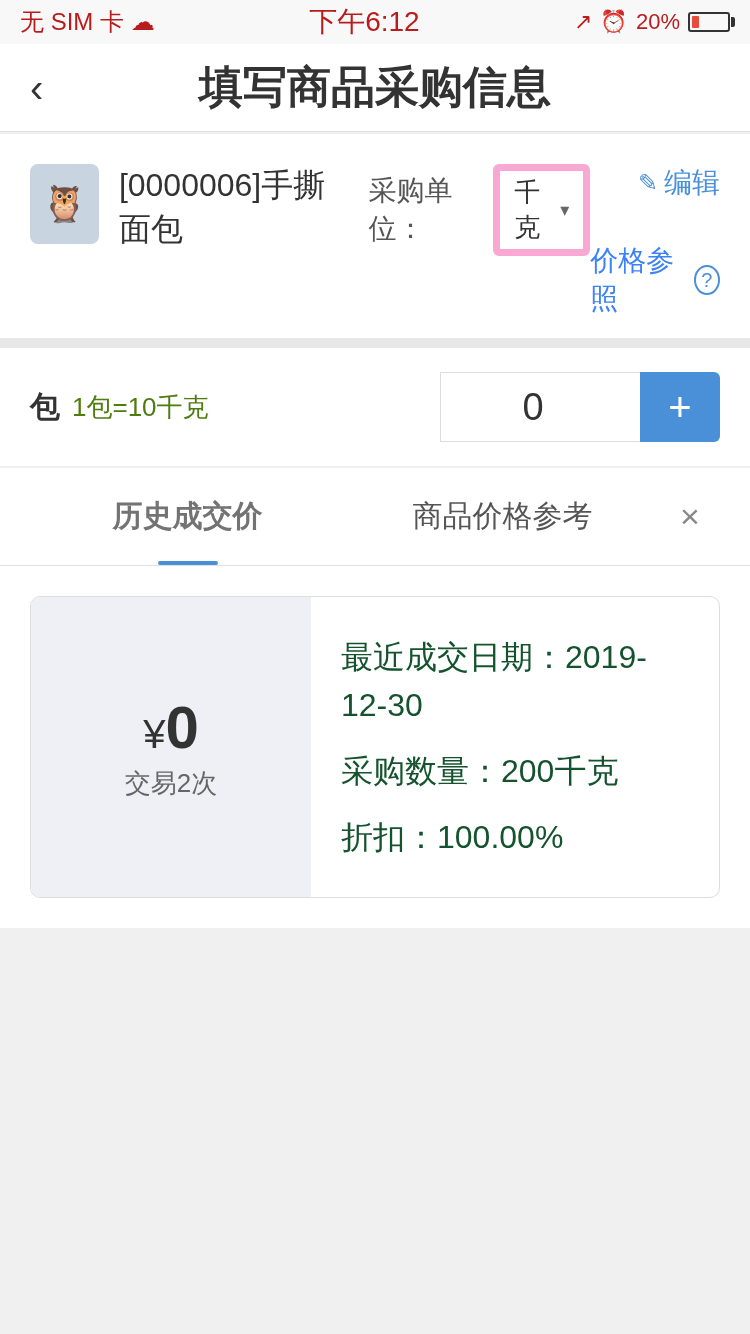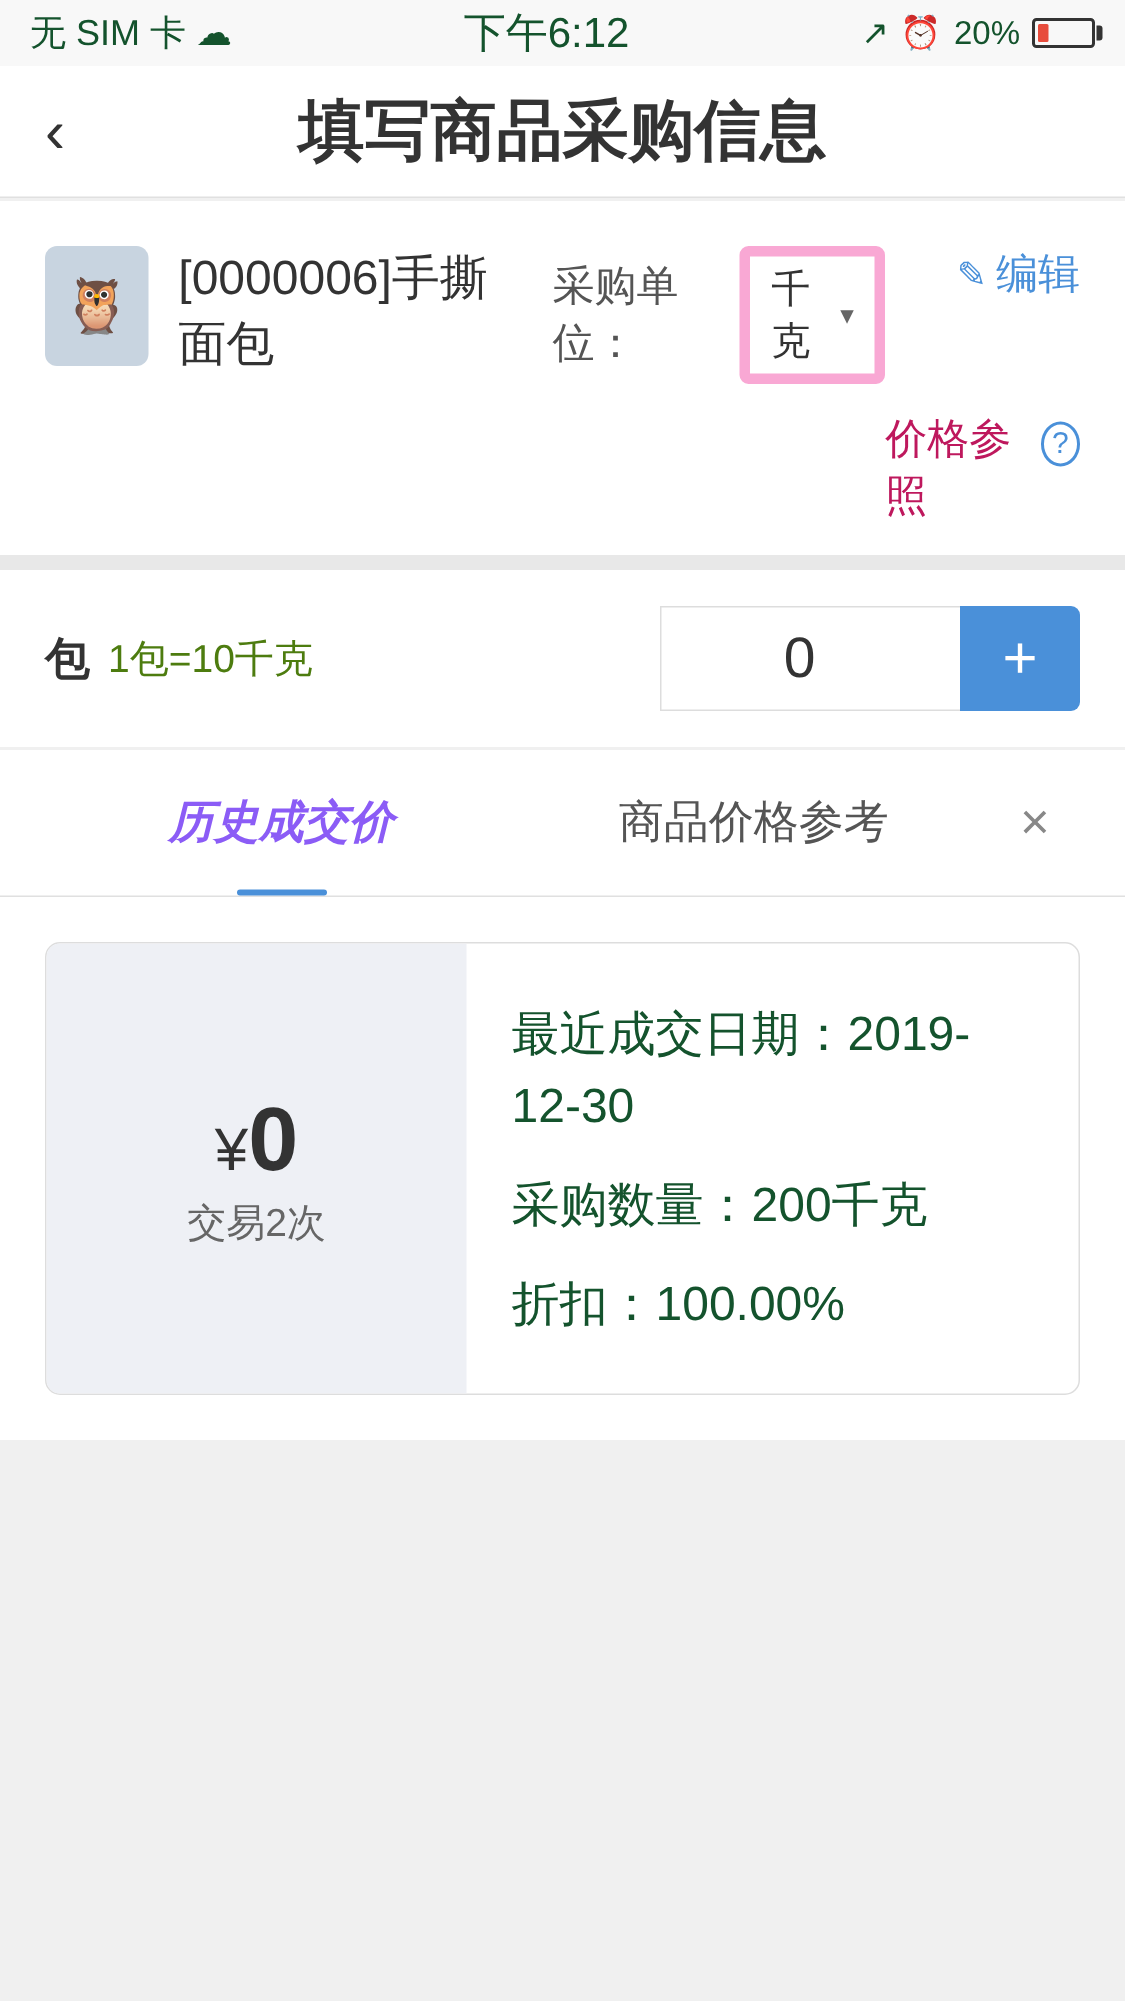--- a/index.html
+++ b/index.html
@@ -15,21 +15,21 @@
     
     .status-bar {
       width: 750px;
       height: 44px;
       background: #f8f8f8;
       display: flex;
       align-items: center;
       justify-content: space-between;
       padding: 0 20px;
       font-size: 26px;
-      color: #14532d;
+      color: #b91c1c;
     }
     .status-left { display: flex; align-items: center; gap: 10px; font-size: 24px; }
     .status-center { font-size: 28px; font-weight: 500; }
     .status-right { display: flex; align-items: center; gap: 8px; font-size: 22px; }
     .battery {
       width: 42px; height: 20px;
       border: 2px solid #333;
       border-radius: 3px;
       position: relative;
       display: flex;
@@ -149,22 +149,21 @@
       align-items: center;
       gap: 6px;
     }
     .price-ref-row {
       display: flex;
       align-items: center;
       gap: 8px;
     }
     .price-ref-link {
       font-size: 28px;
-      color: #be185d;
-      margin-top: 32px;
+      color: #3b82f6;
     }
     .help-circle {
       width: 30px;
       height: 30px;
       border-radius: 50%;
       border: 2px solid #4a90d9;
       display: flex;
       align-items: center;
       justify-content: center;
       font-size: 20px;
@@ -243,23 +242,22 @@
     }
     .tab-item {
       flex: 1;
       padding: 28px 0;
       text-align: center;
       font-size: 30px;
       cursor: pointer;
       position: relative;
     }
     .tab-item.active {
-      color: #8b5cf6;
+      color: #737373;
       font-weight: 600;
-      font-style: italic;
     }
     .tab-item.inactive {
       color: #555;
     }
     .tab-underline {
       position: absolute;
       bottom: 0;
       left: 50%;
       transform: translateX(-50%);
       width: 60px;

